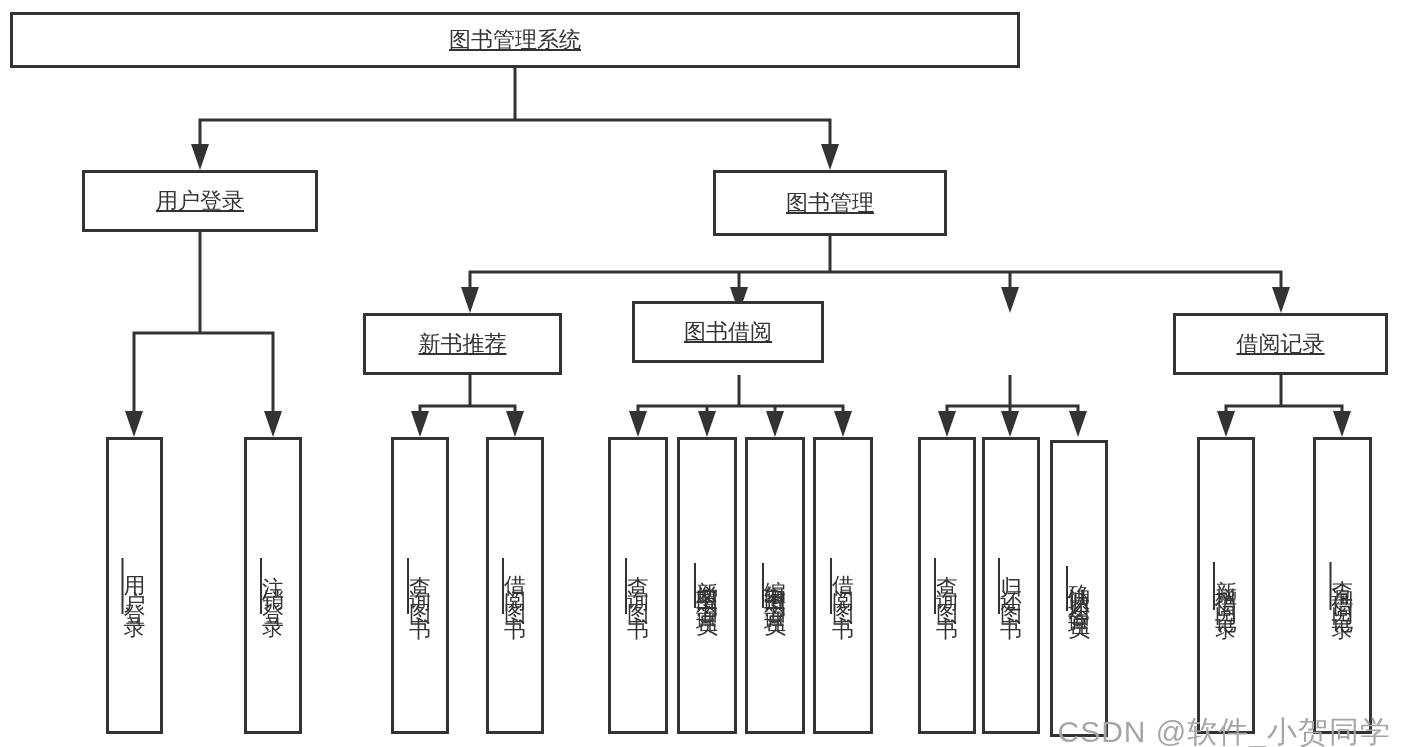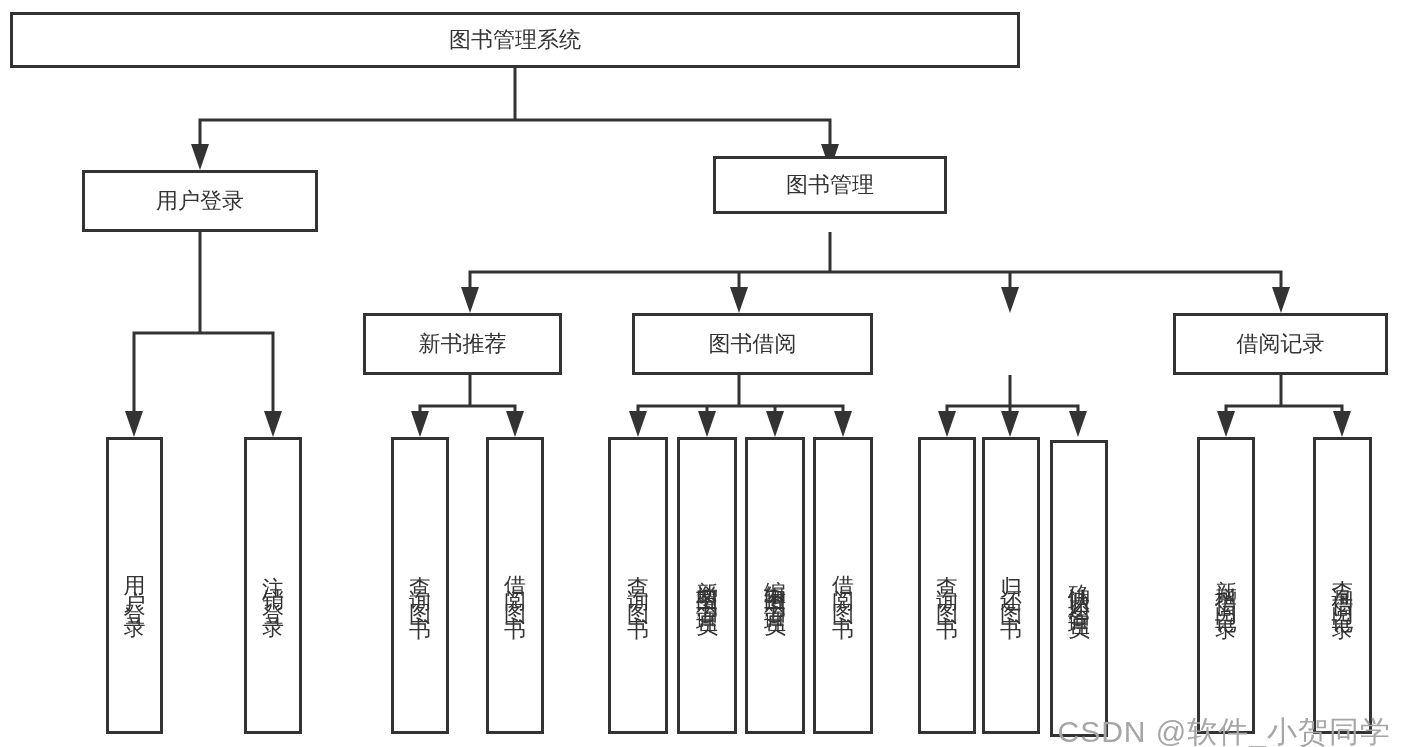--- a/index.html
+++ b/index.html
@@ -25,20 +25,21 @@
     box-sizing:border-box;
     border:3px solid var(--line-color);
     background:var(--box-bg);
     display:flex;
     align-items:center;
     justify-content:center;
     color:var(--text-color);
     font-size:22px;
     line-height:1;
     z-index:2;
+    text-decoration:underline;
   }
   .box.v span{
     writing-mode:vertical-rl;
     text-orientation:mixed;
     display:block;
   }
   .ls-s{letter-spacing:14px;}
   .ls-m{letter-spacing:8px;}
   .ls-l{letter-spacing:5px;}
   .watermark{
@@ -108,24 +109,24 @@
       <path d="M1281,375 V406"></path>
       <path d="M1226,417 V406 H1342 V417"></path>
       <polygon points="1217,411 1235,411 1226,437"></polygon>
       <polygon points="1333,411 1351,411 1342,437"></polygon>
     </g>
   </svg>
 
   <div class="box" style="left:10px;top:12px;width:1010px;height:56px">图书管理系统</div>
 
   <div class="box" style="left:82px;top:170px;width:236px;height:62px">用户登录</div>
-  <div class="box" style="left:713px;top:156px;width:234px;height:58px">图书管理</div>
+  <div class="box" style="left:713px;top:170px;width:234px;height:66px">图书管理</div>
 
   <div class="box" style="left:363px;top:313px;width:199px;height:62px">新书推荐</div>
-  <div class="box" style="left:632px;top:313px;width:241px;height:62px">图书借阅</div>
+  <div class="box" style="left:632px;top:301px;width:192px;height:62px">图书借阅</div>
   <div class="box" style="left:1173px;top:313px;width:215px;height:62px">借阅记录</div>
 
   <div class="box v" style="left:106px;top:437px;width:57px;height:297px">
     <span class="ls-s">用户登录</span>
   </div>
   <div class="box v" style="left:244px;top:437px;width:58px;height:297px">
     <span class="ls-s">注销登录</span>
   </div>
 
   <div class="box v" style="left:391px;top:437px;width:58px;height:297px">

